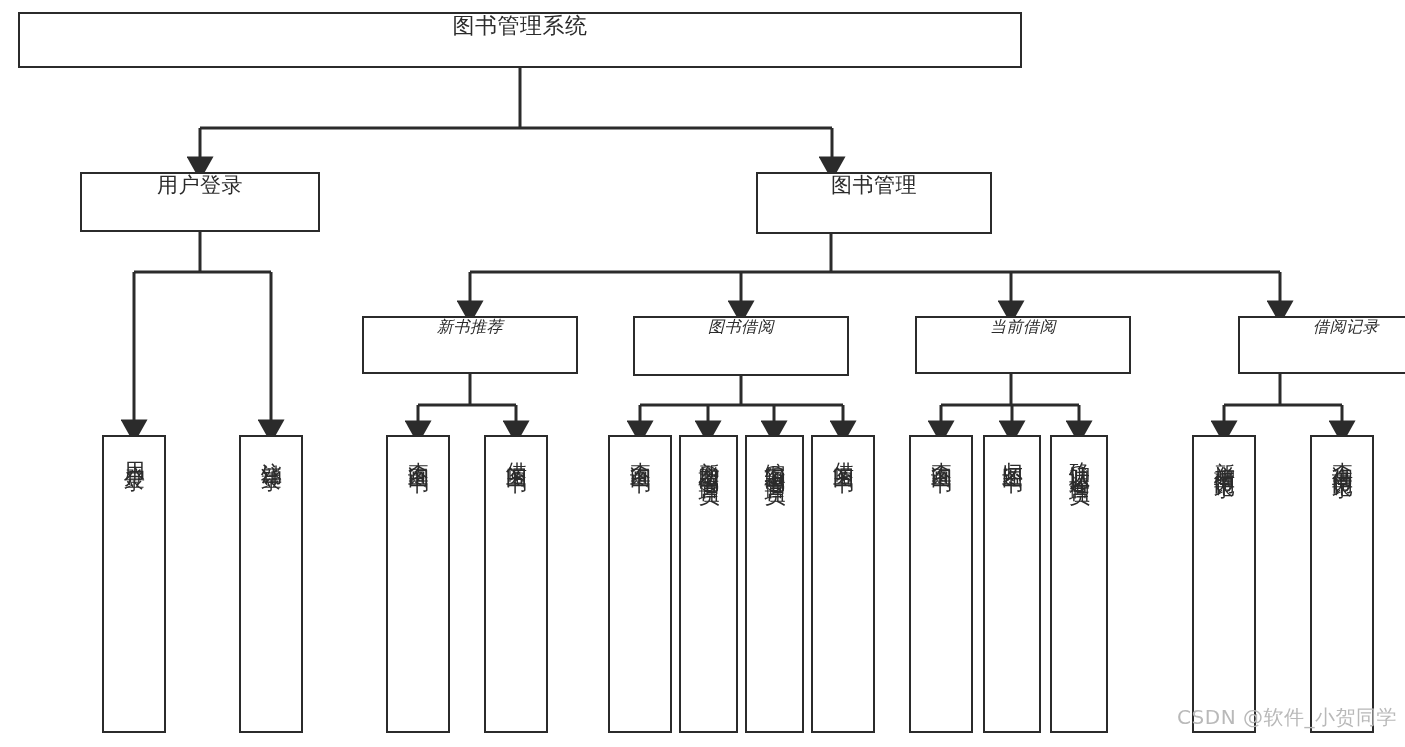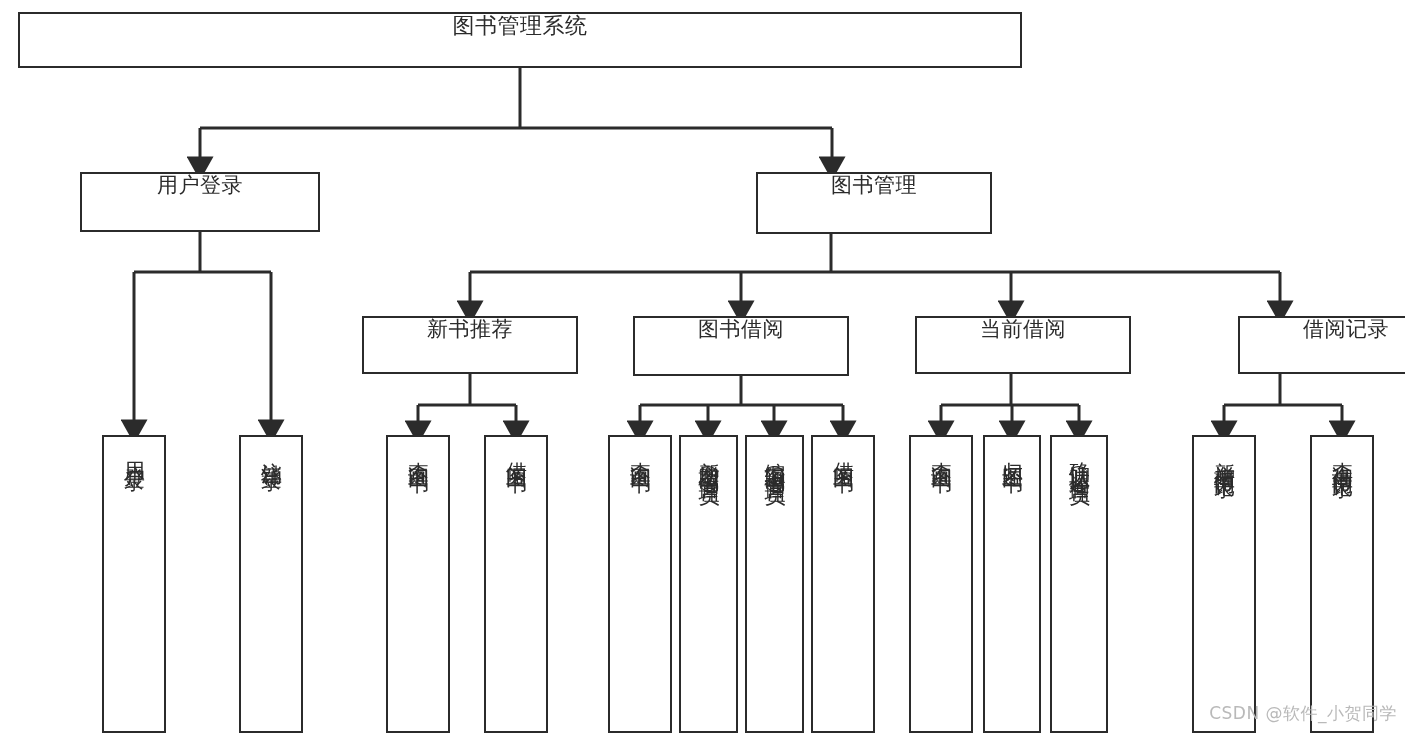--- a/index.html
+++ b/index.html
@@ -38,42 +38,42 @@
   }
   .node .label {
     font-size: 21px;
     line-height: 1.12;
     letter-spacing: 0.5px;
     white-space: nowrap;
     text-align: center;
   }
   .node.root .label { font-size: 22px; }
   .node.level1 .label { font-size: 21px; }
-  .node.level2 .label { font-size: 21px; }
+  .node.level2 .label { font-size: 16px; font-style: italic; }
 
   
   .node.leaf {
     align-items: flex-start;
     justify-content: center;
     padding-top: 8px;
   }
   .node.leaf .label {
     writing-mode: vertical-rl;
     text-orientation: upright;
     font-size: 21px;
     line-height: 1.0;
     letter-spacing: 3.5px;
     white-space: nowrap;
     height: auto;
   }
   .watermark {
     position: absolute;
     right: 8px;
-    bottom: 22px;
-    font-size: 17px;
+    bottom: 16px;
+    font-size: 20px;
     color: #b9b9b9;
     letter-spacing: 0.5px;
     white-space: nowrap;
     font-family: "DejaVu Sans", "Liberation Sans", sans-serif;
   }
 </style>
 </head>
 <body>
 
 <div id="canvas">

